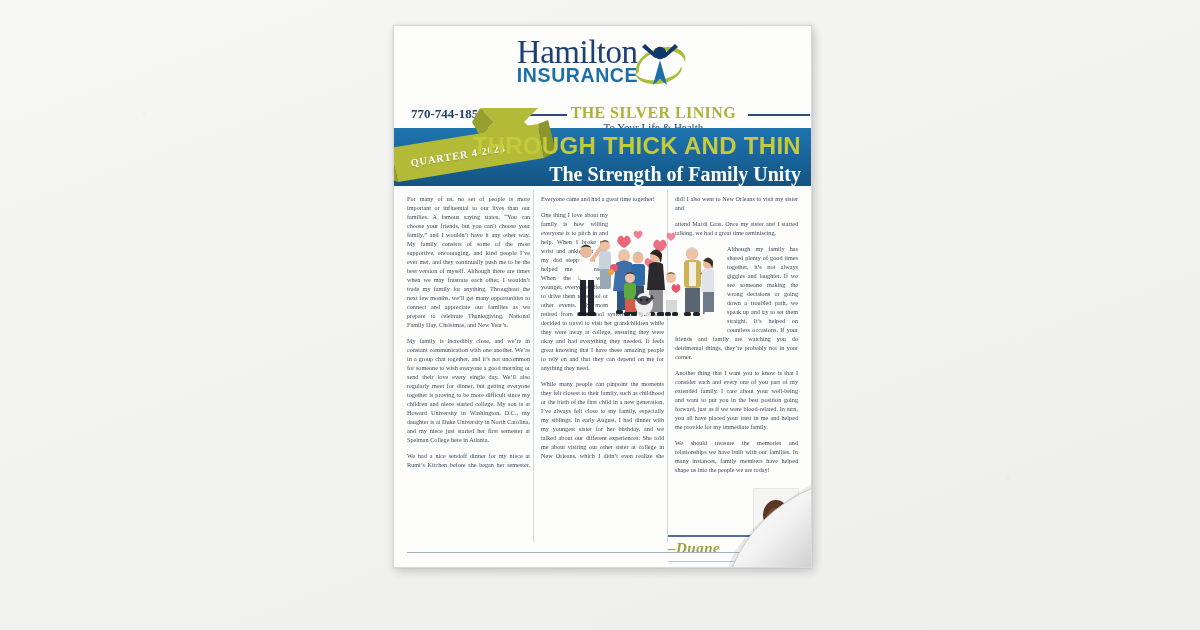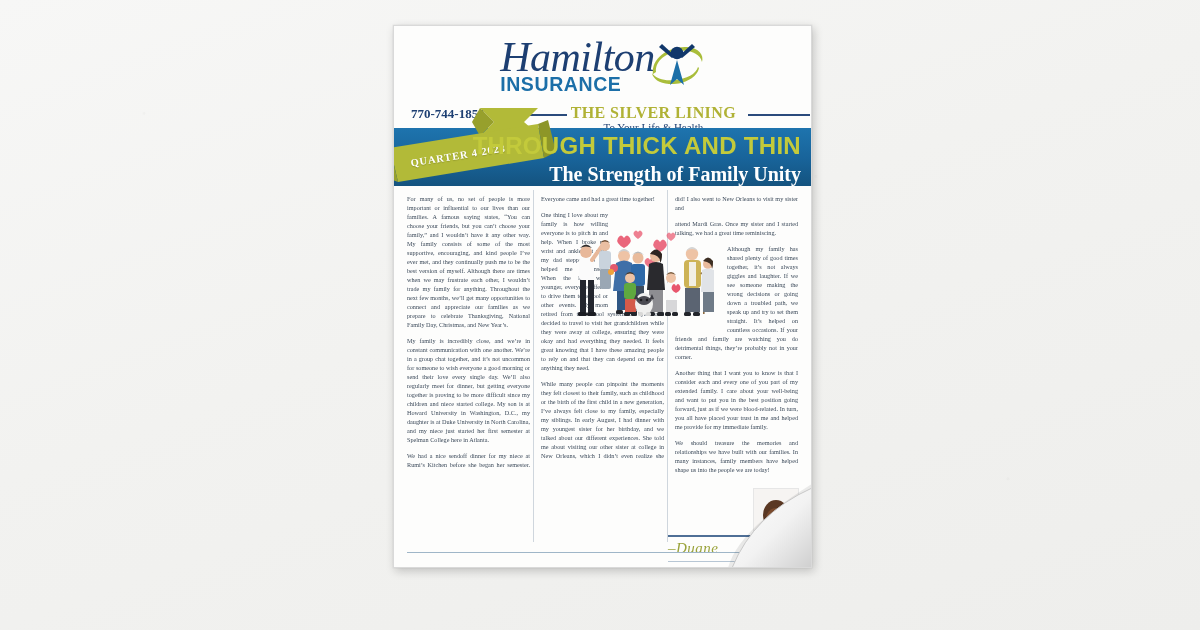--- a/index.html
+++ b/index.html
@@ -32,22 +32,22 @@
 
   
   .masthead{position:relative;height:96px;}
   .logo-wrap{
     position:absolute;left:0;right:0;top:10px;
     display:flex;justify-content:center;align-items:flex-start;
   }
   .logo-text{line-height:1;}
   .logo-main{
     font-family:"Liberation Serif",serif;
-    font-size:42px;color:#1d3f72;letter-spacing:-.5px;
-    font-weight:400;display:block;font-style:italic;
+    font-size:33px;color:#1d3f72;letter-spacing:-.5px;
+    font-weight:400;display:block;
   }
   .logo-sub{
     font-family:Liberation Sans, sans-serif;
     font-size:19.5px;color:#1c6fa8;font-weight:700;
     letter-spacing:.6px;display:block;margin-top:-3px;
   }
   .logo-mark{position:relative;width:58px;height:52px;margin-left:-8px;margin-top:2px;}
 
   
   .tagline-row{
@@ -132,21 +132,21 @@
     float:right;width:52px;height:88px;shape-outside:inset(0);
     margin:2px 0 2px 4px;
   }
   .shape-c3{
     float:left;width:48px;height:80px;shape-outside:inset(0);
     margin:0 4px 2px 0;
   }
 
   
   .sign-wrap{
-    position:absolute;right:15px;bottom:8px;width:128px;text-align:left;
+    position:absolute;right:15px;bottom:8px;width:128px;text-align:left;font-weight:bold;
   }
   .sign-rule-top{height:2px;background:#4f6f96;width:96px;margin-bottom:3px;}
   .signature{
     font-family:"Liberation Serif",serif;font-style:italic;
     font-size:15px;color:#9aa33a;letter-spacing:.5px;white-space:nowrap;
   }
   .sign-rule-bottom{height:1px;background:#b7c6d4;width:110px;margin-top:4px;}
 
   
   .author-photo{

